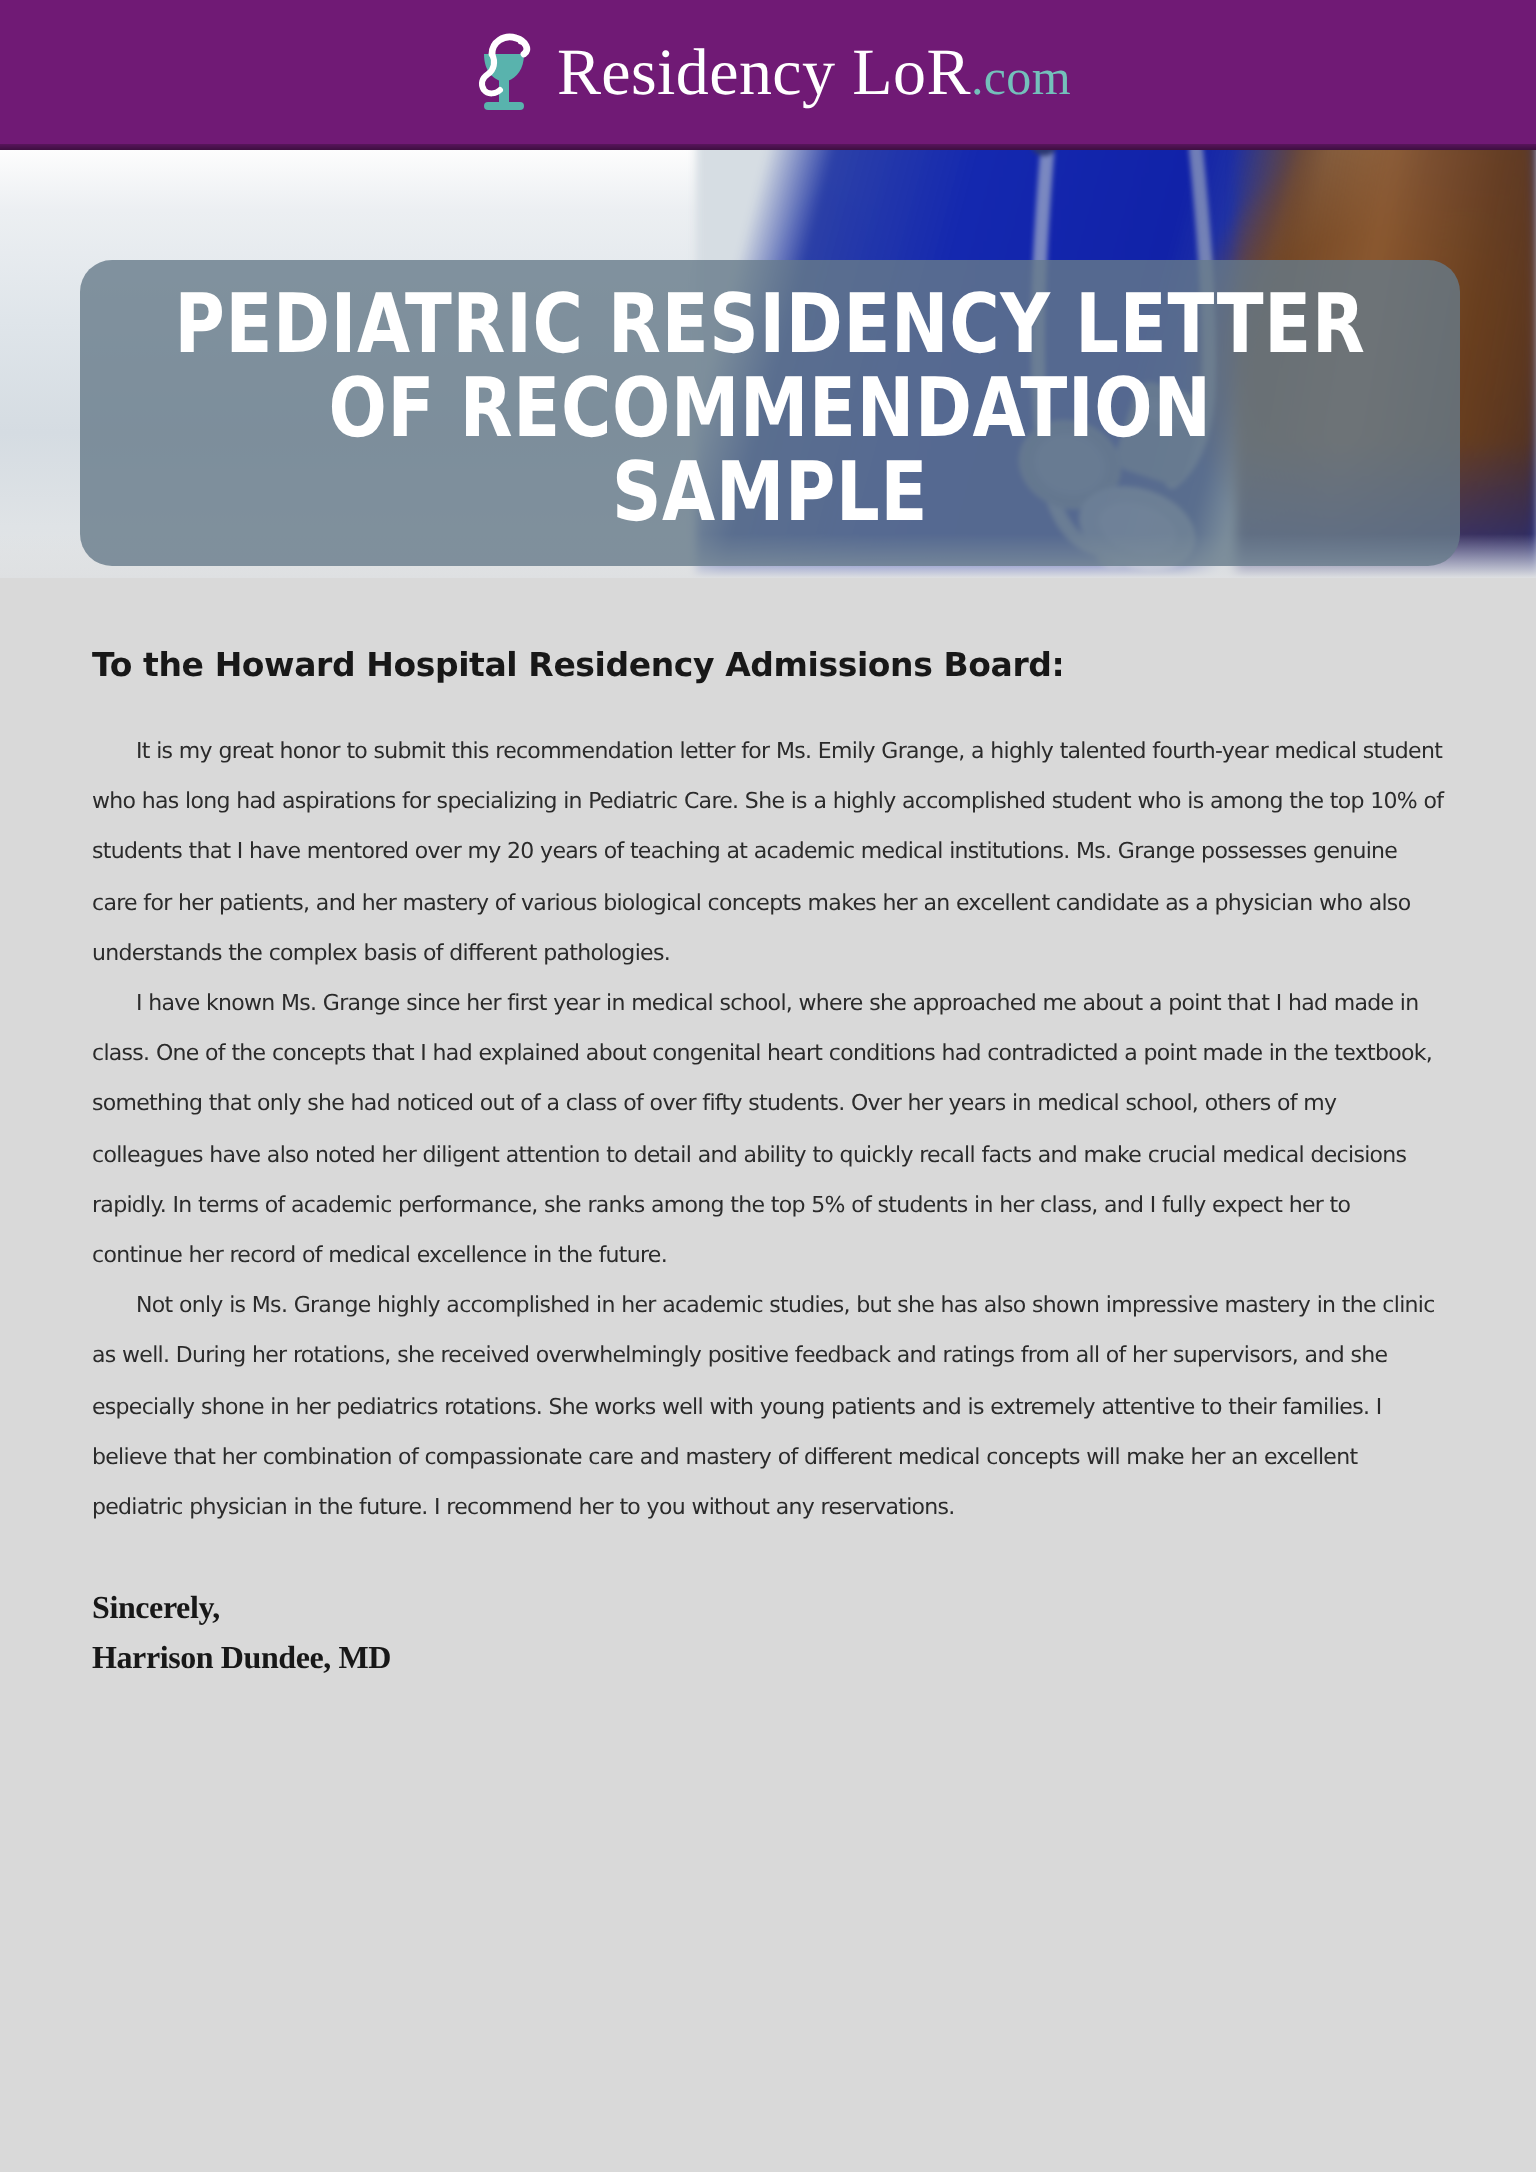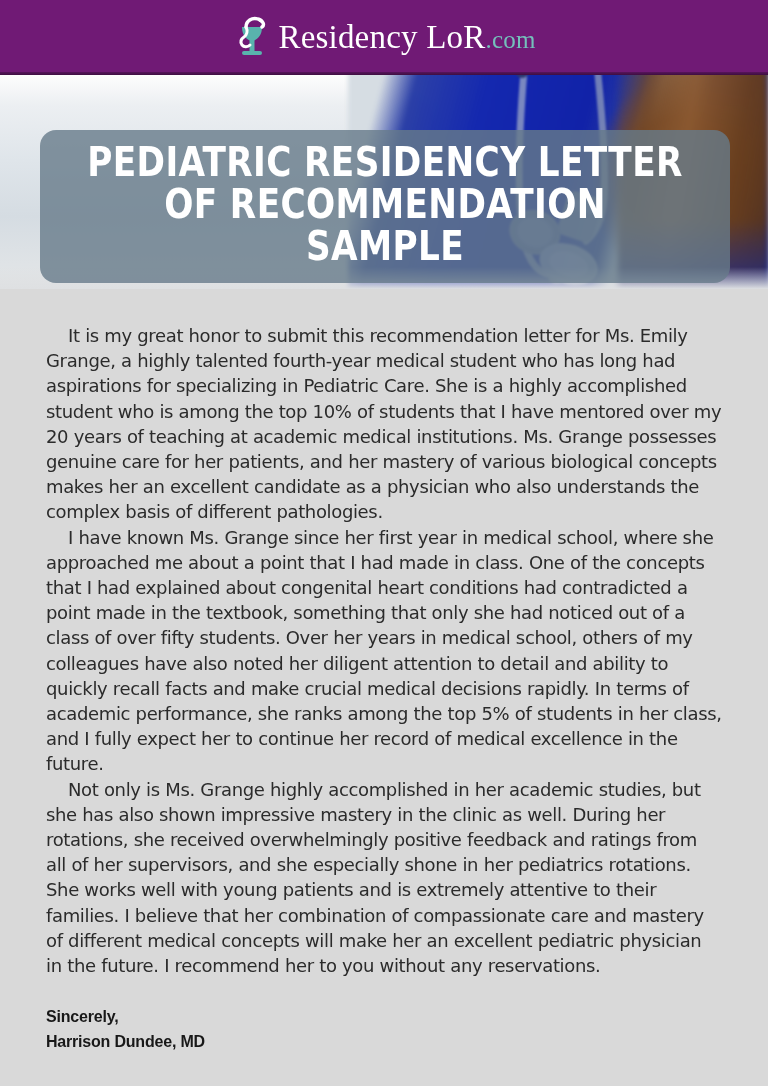--- a/index.html
+++ b/index.html
@@ -155,33 +155,33 @@
   .salutation{
     font-family:"DejaVu Sans", sans-serif;
     font-weight:bold;
     font-size:16.5px;
     color:#181818;
     letter-spacing:-0.2px;
     margin-bottom:21px;
   }
   .letter p.body-par{
     font-family:"DejaVu Sans", sans-serif;
-    font-size:18px;
+    font-size:11px;
     line-height:25.2px;
     color:#2b2b2b;
     text-indent:22px;
     letter-spacing:-0.35px;
     word-spacing:0.1px;
     margin:0;
   }
   .signoff{
     margin-top:26px;
   }
   .signoff div{
-    font-family:Liberation Sans, sans-serif;
+    font-family:Liberation Serif, serif;
     font-weight:bold;
     font-size:16px;
     color:#181818;
     line-height:25px;
     letter-spacing:-0.2px;
   }
 </style>
 </head>
 <body>
 
@@ -218,20 +218,21 @@
     </g>
   </svg>
   <div class="hero-bottomfade"></div>
 </div>
 
 <div class="title-banner">
   <h1>PEDIATRIC RESIDENCY LETTER OF RECOMMENDATION SAMPLE</h1>
 </div>
 
 <div class="letter">
+  <div class="salutation">To the Howard Hospital Residency Admissions Board:</div>
   <p class="body-par">It is my great honor to submit this recommendation letter for Ms. Emily Grange, a highly talented fourth-year medical student who has long had aspirations for specializing in Pediatric Care. She is a highly accomplished student who is among the top 10% of students that I have mentored over my 20 years of teaching at academic medical institutions. Ms. Grange possesses genuine care for her patients, and her mastery of various biological concepts makes her an excellent candidate as a physician who also understands the complex basis of different pathologies.</p>
   <p class="body-par">I have known Ms. Grange since her first year in medical school, where she approached me about a point that I had made in class. One of the concepts that I had explained about congenital heart conditions had contradicted a point made in the textbook, something that only she had noticed out of a class of over fifty students. Over her years in medical school, others of my colleagues have also noted her diligent attention to detail and ability to quickly recall facts and make crucial medical decisions rapidly. In terms of academic performance, she ranks among the top 5% of students in her class, and I fully expect her to continue her record of medical excellence in the future.</p>
   <p class="body-par">Not only is Ms. Grange highly accomplished in her academic studies, but she has also shown impressive mastery in the clinic as well. During her rotations, she received overwhelmingly positive feedback and ratings from all of her supervisors, and she especially shone in her pediatrics rotations. She works well with young patients and is extremely attentive to their families. I believe that her combination of compassionate care and mastery of different medical concepts will make her an excellent pediatric physician in the future. I recommend her to you without any reservations.</p>
   <div class="signoff">
     <div>Sincerely,</div>
     <div>Harrison Dundee, MD</div>
   </div>
 </div>
 
 </body></html>

